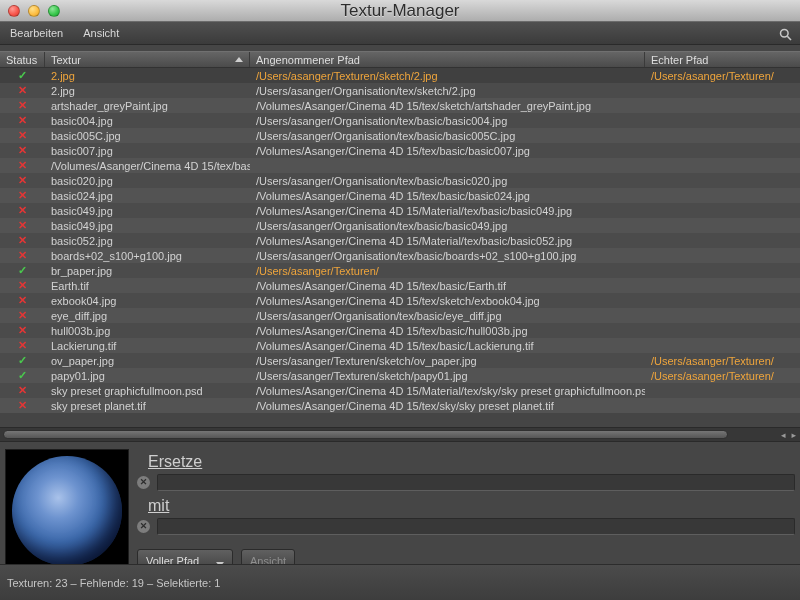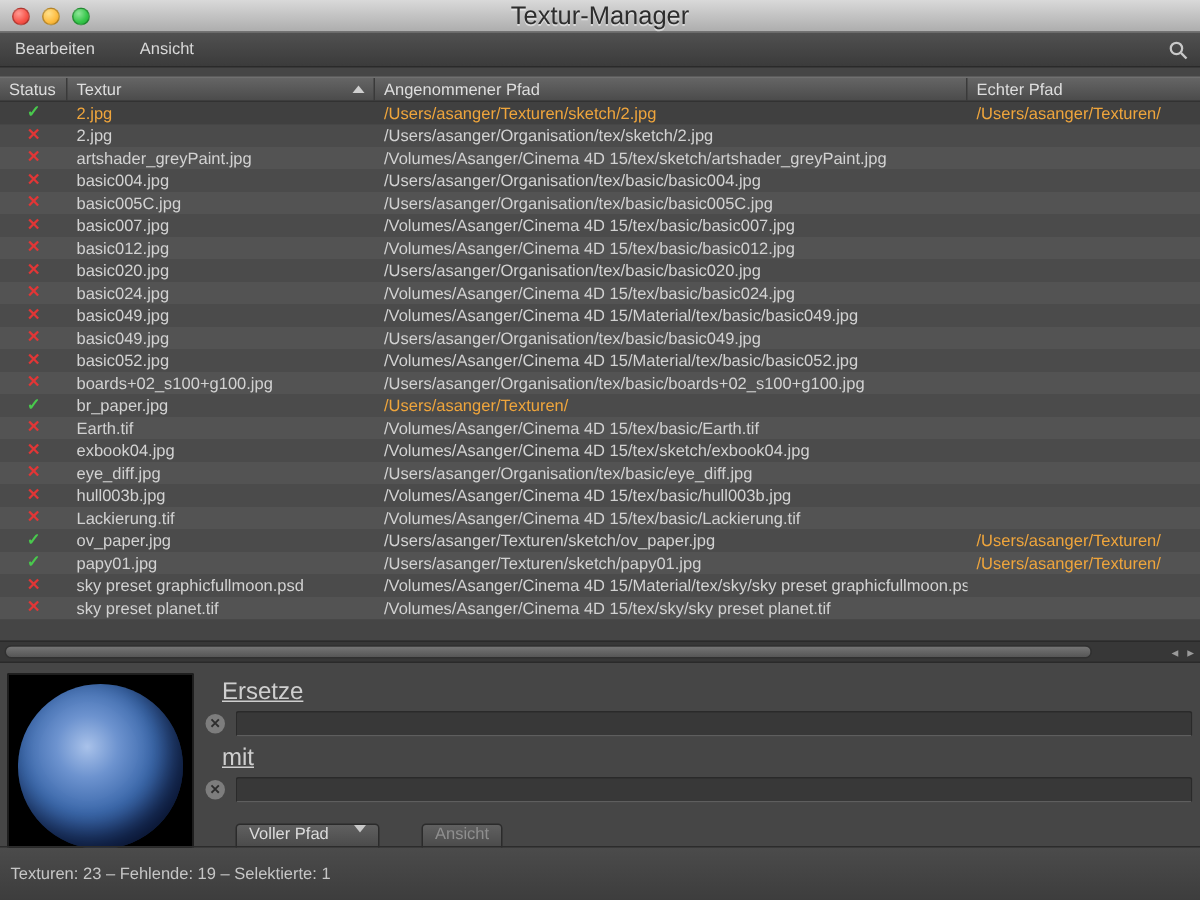--- a/index.html
+++ b/index.html
@@ -25,21 +25,21 @@
   .light.yellow { background: radial-gradient(circle at 35% 30%, #ffe08a, #fdbc40 60%, #dd9c22); }
   .light.green  { background: radial-gradient(circle at 35% 30%, #8ee698, #35c649 60%, #1fa435); }
   .win-title { flex: 1; text-align: center; font-size: 17px; color: #2d2d2d; text-shadow: 0 1px 0 rgba(255,255,255,.5); }
 
   
   .menubar {
     height: 23px;
     background: linear-gradient(#505050, #3b3b3b);
     border-bottom: 1px solid #2a2a2a;
     display: flex; align-items: center;
-    padding: 0 10px; gap: 30px;
+    padding: 0 10px; gap: 20px;
     position: relative;
   }
   .menu-item { font-size: 11px; color: #d8d8d8; cursor: default; }
   .search-icon { position: absolute; right: 8px; top: 5px; }
 
   
   .table-area { margin-top: 6px; }
   .grid-cols { display: grid; grid-template-columns: 45px 205px 395px 1fr; }
   .header-row {
     height: 17px;
@@ -127,22 +127,22 @@
     font-family: "Liberation Sans", sans-serif;
     outline: none;
   }
   .controls-row { display: flex; gap: 8px; margin: 14px 0 0 0; }
   .dropdown, .btn {
     height: 19px; font-size: 11px;
     background: linear-gradient(#606060, #474747);
     border: 1px solid #2b2b2b;
     border-radius: 3px;
     color: #dcdcdc;
-    display: flex; align-items: flex-start;
-    padding: 0 8px; cursor: pointer; margin-left: 20px;
+    display: flex; align-items: flex-end;
+    padding: 0 8px; cursor: pointer;
   }
   .dropdown { width: 96px; justify-content: space-between; }
   .dropdown-arrow {
     width: 0; height: 0;
     border-left: 4px solid transparent;
     border-right: 4px solid transparent;
     border-top: 5px solid #c8c8c8;
   }
   .btn.disabled { color: #8f8f8f; }
 
@@ -223,21 +223,20 @@
     <div class="cell real-path"></div>
   </div>
       <div class="row grid-cols odd">
     <div class="cell status-cell"><span class="status-icon missing">✕</span></div>
     <div class="cell">basic007.jpg</div>
     <div class="cell">/Volumes/Asanger/Cinema 4D 15/tex/basic/basic007.jpg</div>
     <div class="cell real-path"></div>
   </div>
       <div class="row grid-cols even">
     <div class="cell status-cell"><span class="status-icon missing">✕</span></div>
-    <div class="cell">basic012.jpg</div>
     <div class="cell">/Volumes/Asanger/Cinema 4D 15/tex/basic/basic012.jpg</div>
     <div class="cell real-path"></div>
   </div>
       <div class="row grid-cols odd">
     <div class="cell status-cell"><span class="status-icon missing">✕</span></div>
     <div class="cell">basic020.jpg</div>
     <div class="cell">/Users/asanger/Organisation/tex/basic/basic020.jpg</div>
     <div class="cell real-path"></div>
   </div>
       <div class="row grid-cols even">

